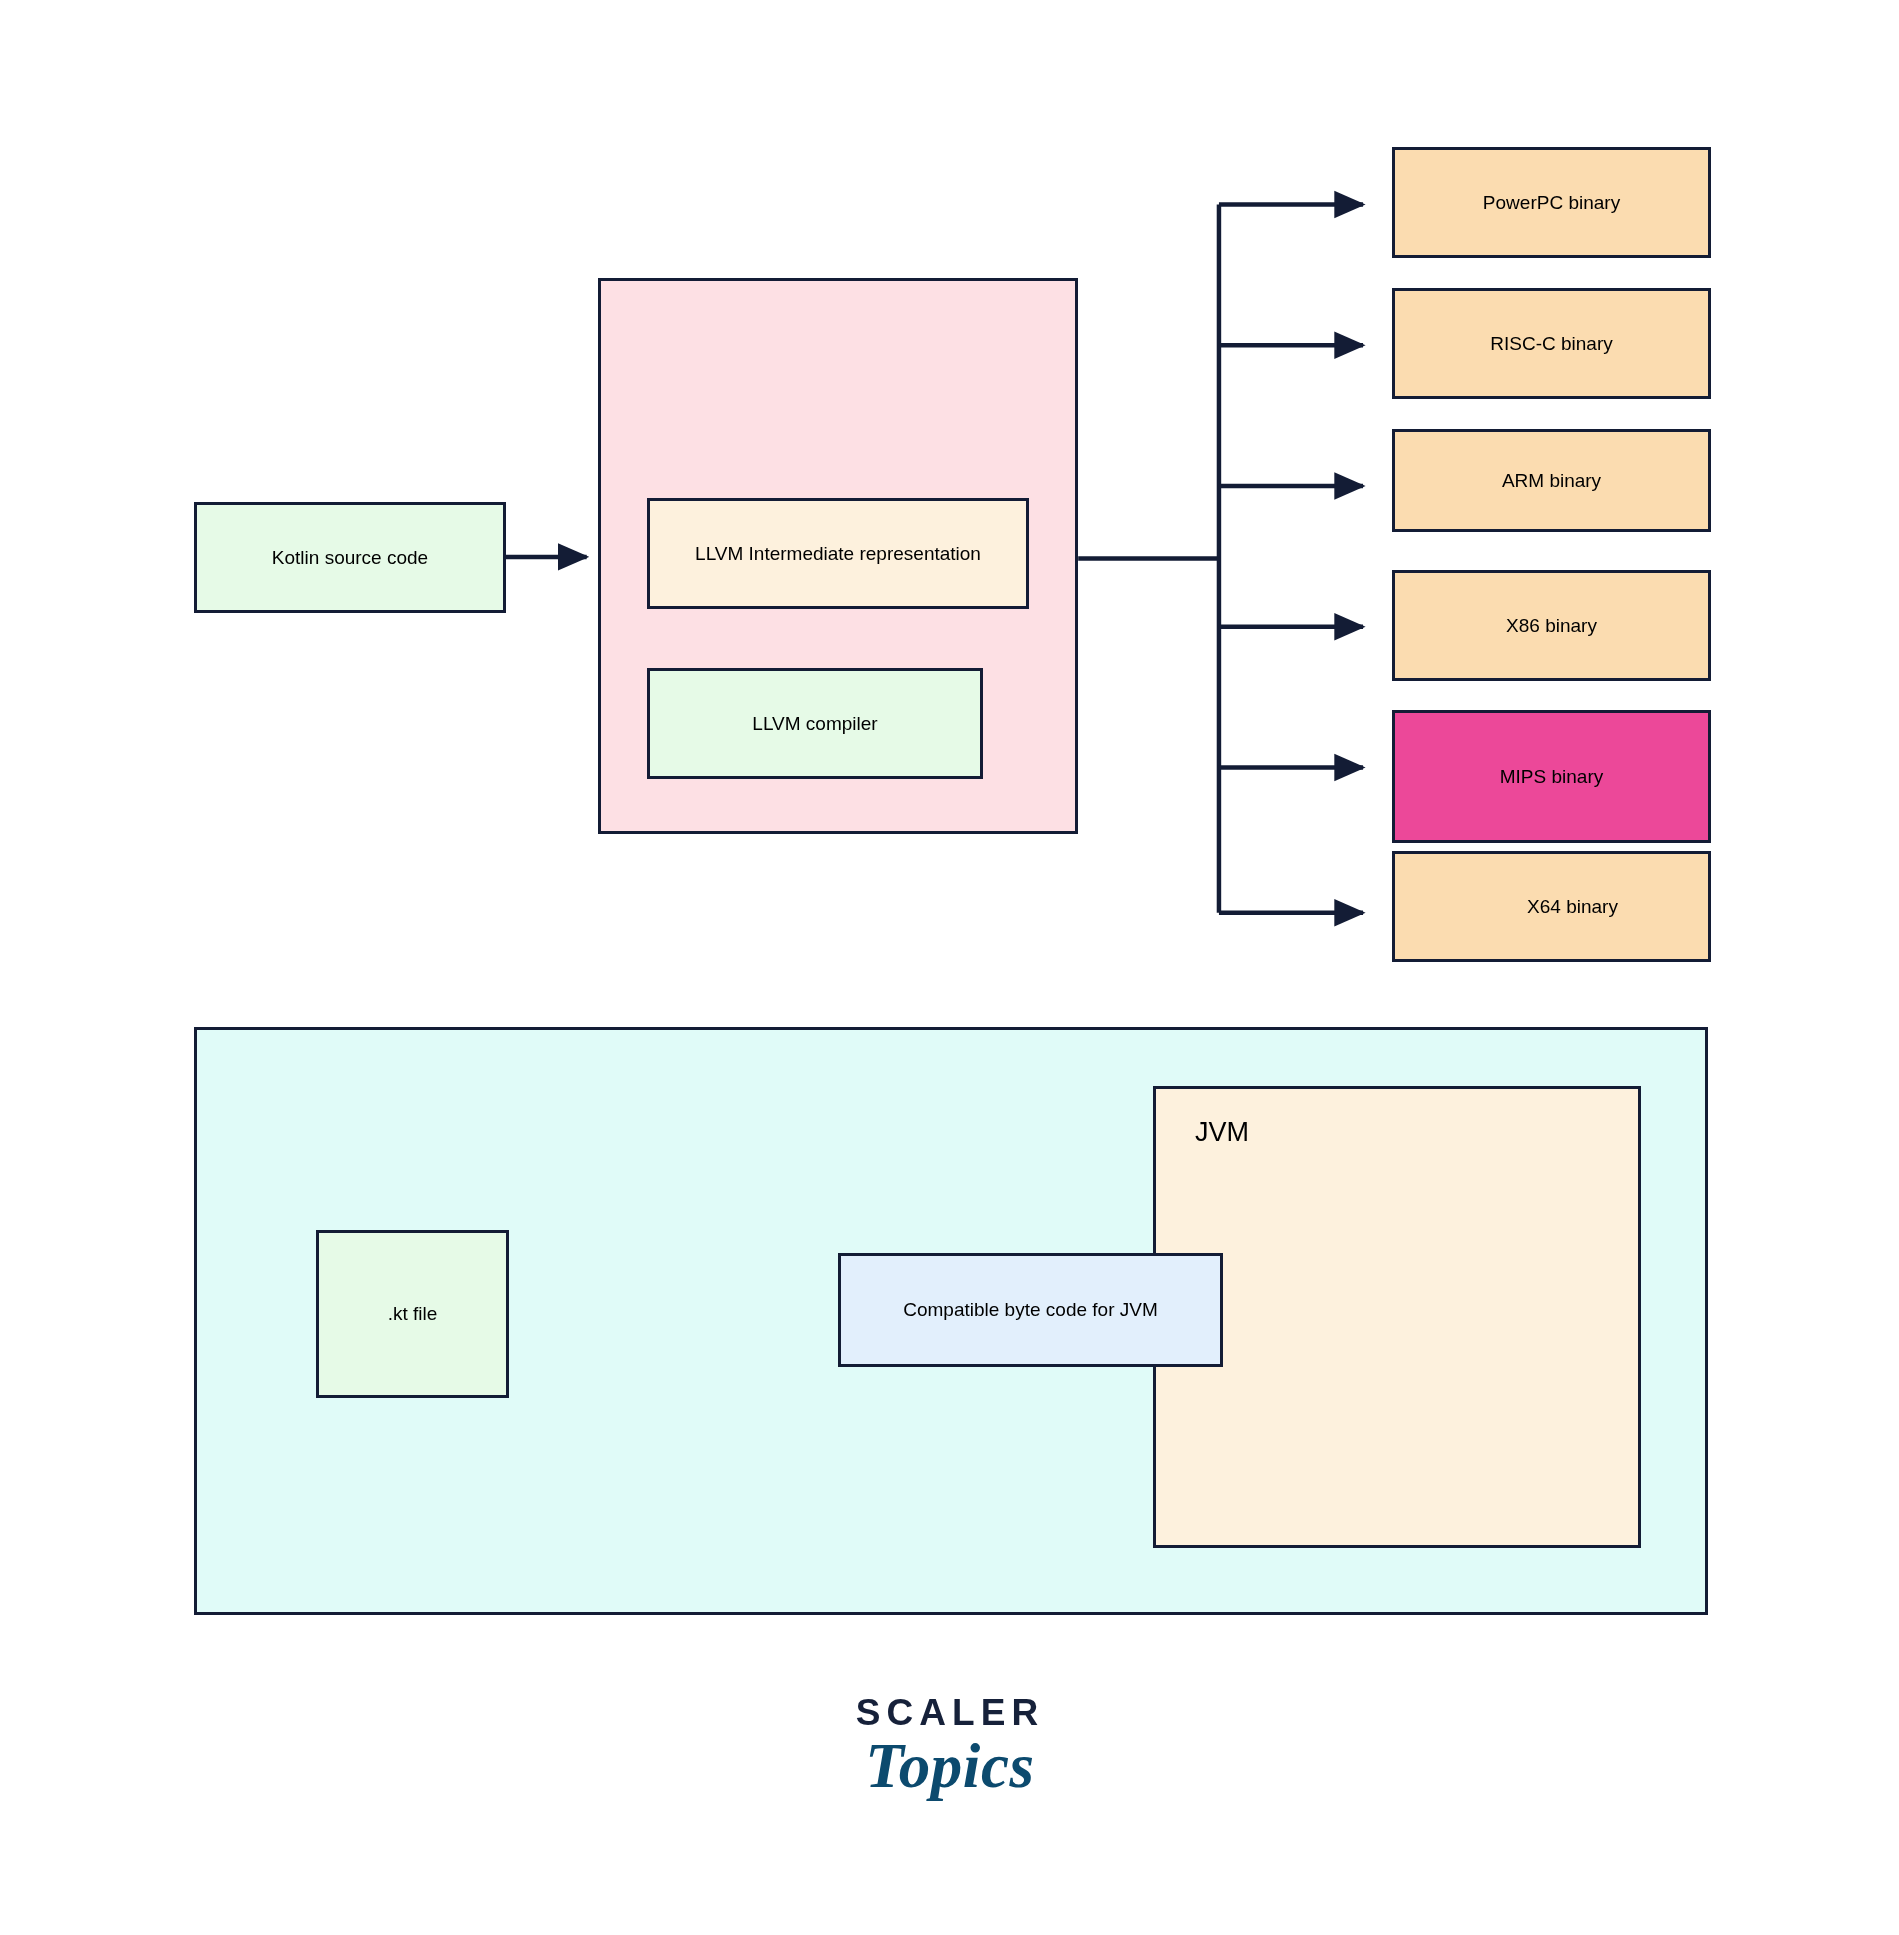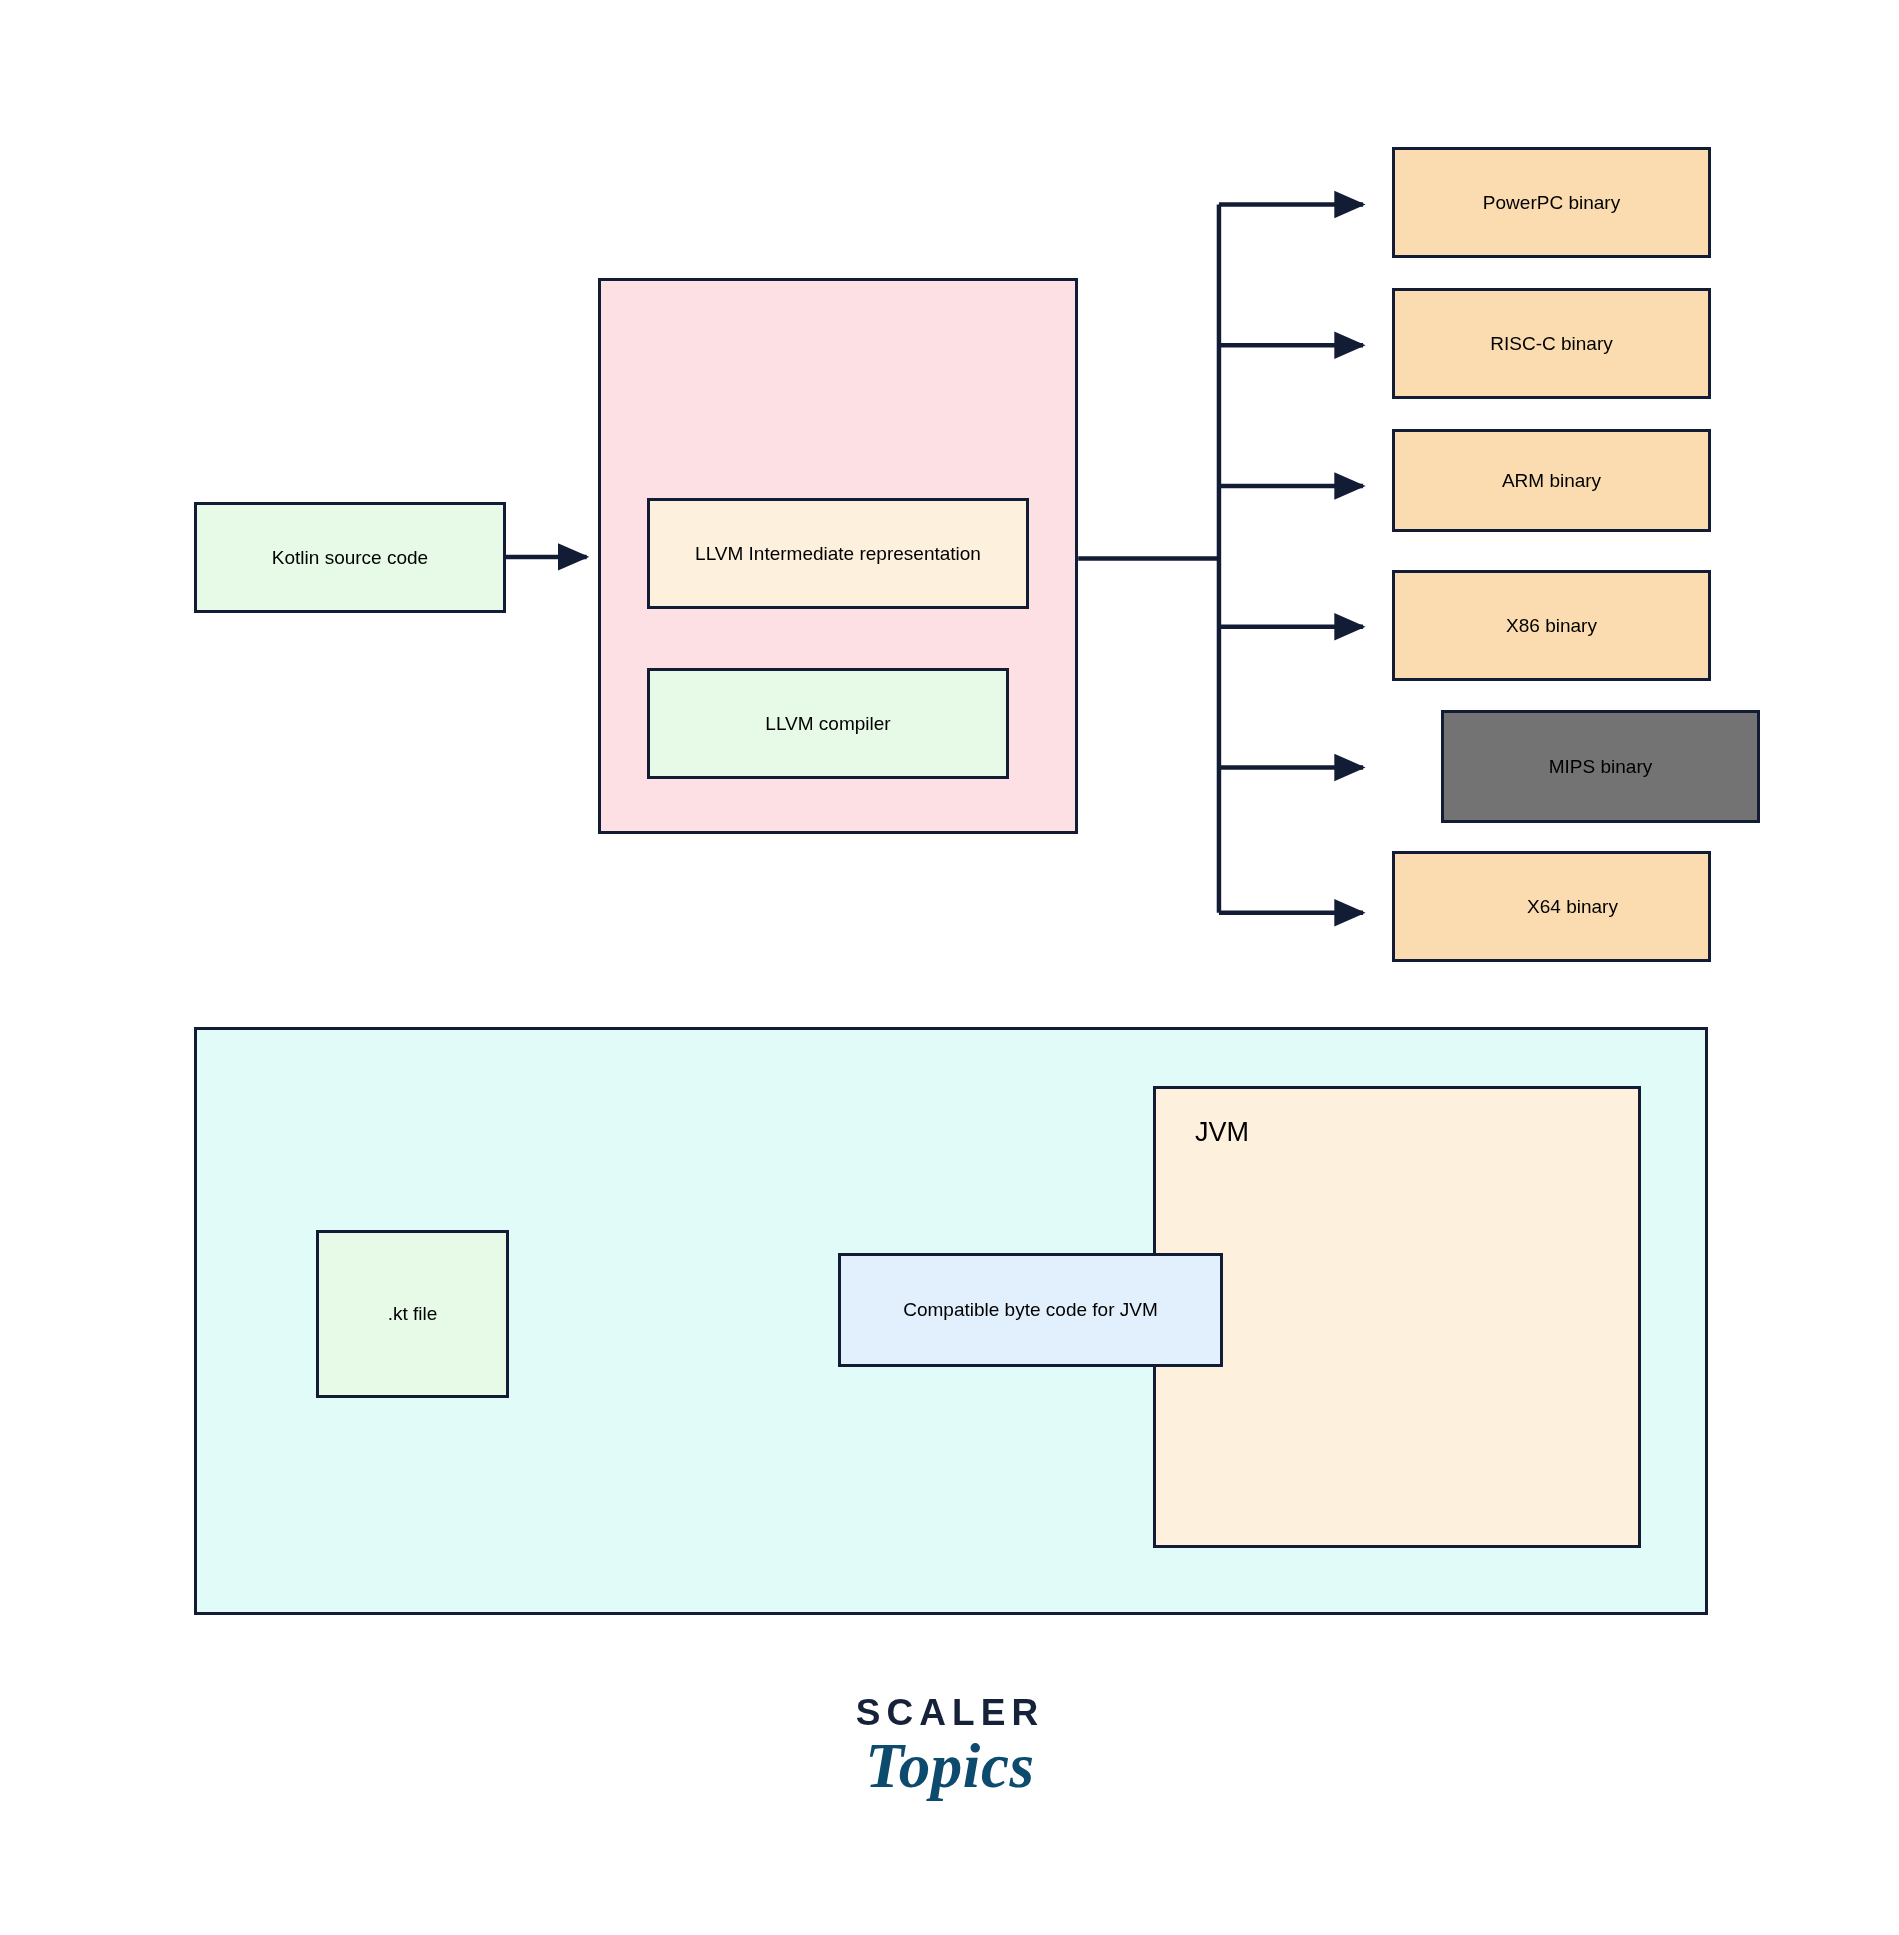--- a/index.html
+++ b/index.html
@@ -110,37 +110,37 @@
     <span>Kotlin source code</span>
   </div>
 
   <div class="container-box" style="left:598px; top:278px; width:480px; height:556px; background:#fde0e4;"></div>
 
 
   <div class="node" style="left:647px; top:498px; width:382px; height:111px; background:#fdf1dd; padding:0 22.3px;">
     <span>LLVM Intermediate representation</span>
   </div>
 
-  <div class="node" style="left:647px; top:668px; width:362px; height:111px; background:#e6fae7;">
+  <div class="node" style="left:647px; top:668px; width:336px; height:111px; background:#e6fae7;">
     <span>LLVM compiler</span>
   </div>
 
   <div class="node" style="left:1392px; top:147px; width:319px; height:111px; background:#fbdcb0;">
     <span>PowerPC binary</span>
   </div>
   <div class="node" style="left:1392px; top:288px; width:319px; height:111px; background:#fbdcb0;">
     <span>RISC-C binary</span>
   </div>
   <div class="node" style="left:1392px; top:429px; width:319px; height:103px; background:#fbdcb0;">
     <span>ARM binary</span>
   </div>
   <div class="node" style="left:1392px; top:570px; width:319px; height:111px; background:#fbdcb0;">
     <span>X86 binary</span>
   </div>
-  <div class="node" style="left:1441px; top:710px; width:319px; height:113px; background:#737373;">
+  <div class="node" style="left:1392px; top:710px; width:319px; height:133px; background:#ec4899;">
     <span>MIPS binary</span>
   </div>
   <div class="node" style="left:1392px; top:851px; width:319px; height:111px; background:#fbdcb0;padding-left:42px;">
     <span>X64 binary</span>
   </div>
 
   <div class="container-box" style="left:194px; top:1027px; width:1514px; height:588px; background:#e0fbf8;"></div>
 
   <div class="container-box" style="left:1153px; top:1086px; width:488px; height:462px; background:#fdf1dd;"></div>
   <div class="label-tl" style="left:1195px; top:1117px;">JVM</div>

